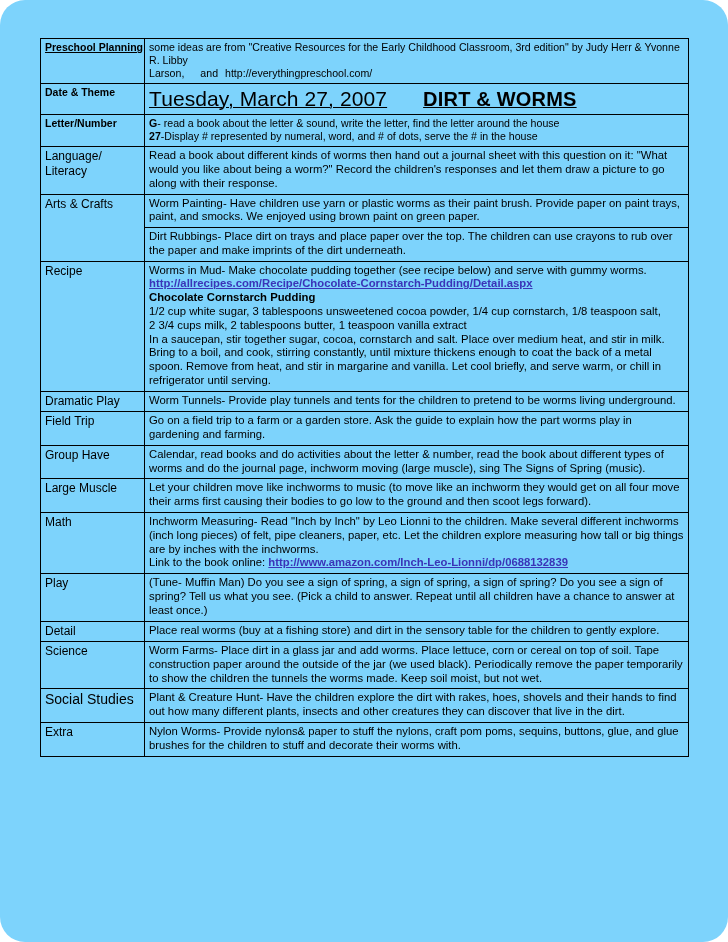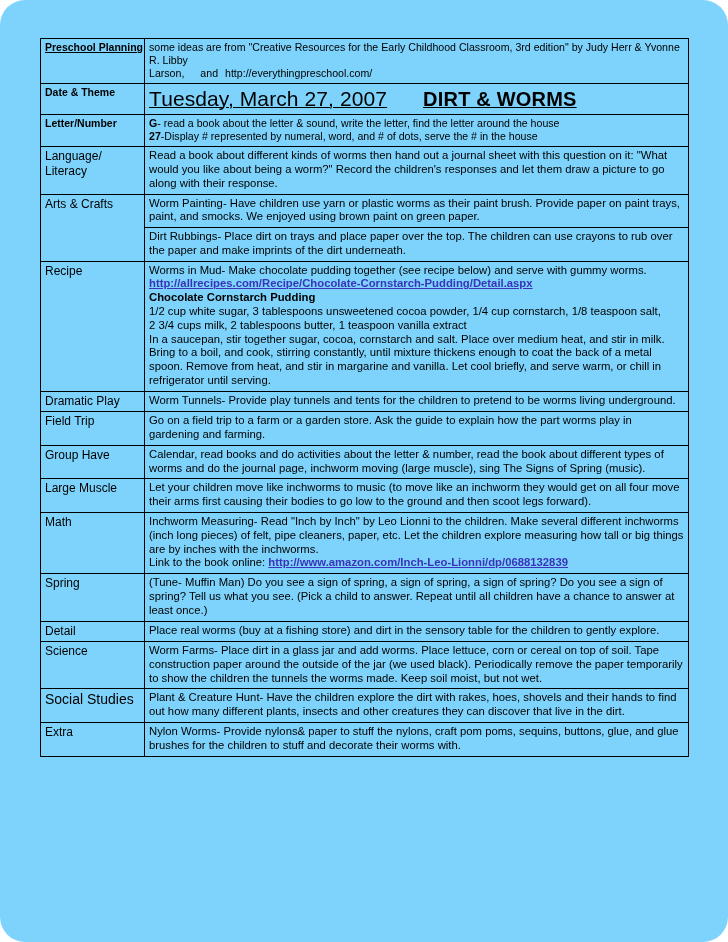--- a/index.html
+++ b/index.html
@@ -185,21 +185,21 @@
 
       <tr>
         <td class="label big">Math</td>
         <td class="body">
           <p>Inchworm Measuring- Read "Inch by Inch" by Leo Lionni to the children. Make several different inchworms (inch long pieces) of felt, pipe cleaners, paper, etc.   Let the children explore measuring how tall or big things are by inches with the inchworms.</p>
           <p><span>Link to the book online: </span><a class="link" href="#">http://www.amazon.com/Inch-Leo-Lionni/dp/0688132839</a></p>
         </td>
       </tr>
 
       <tr>
-        <td class="label big">Spring</td>
+        <td class="label big">Play</td>
         <td class="body">(Tune- Muffin Man) Do you see a sign of spring, a sign of spring, a sign of spring?  Do you see a sign of spring?  Tell us what you see. (Pick a child to answer.  Repeat until all children have a chance to answer at least once.)</td>
       </tr>
 
       <tr>
         <td class="label big">Detail</td>
         <td class="body">Place real worms (buy at a fishing store) and dirt in the sensory table for the children to gently explore.</td>
       </tr>
 
       <tr>
         <td class="label big">Science</td>

